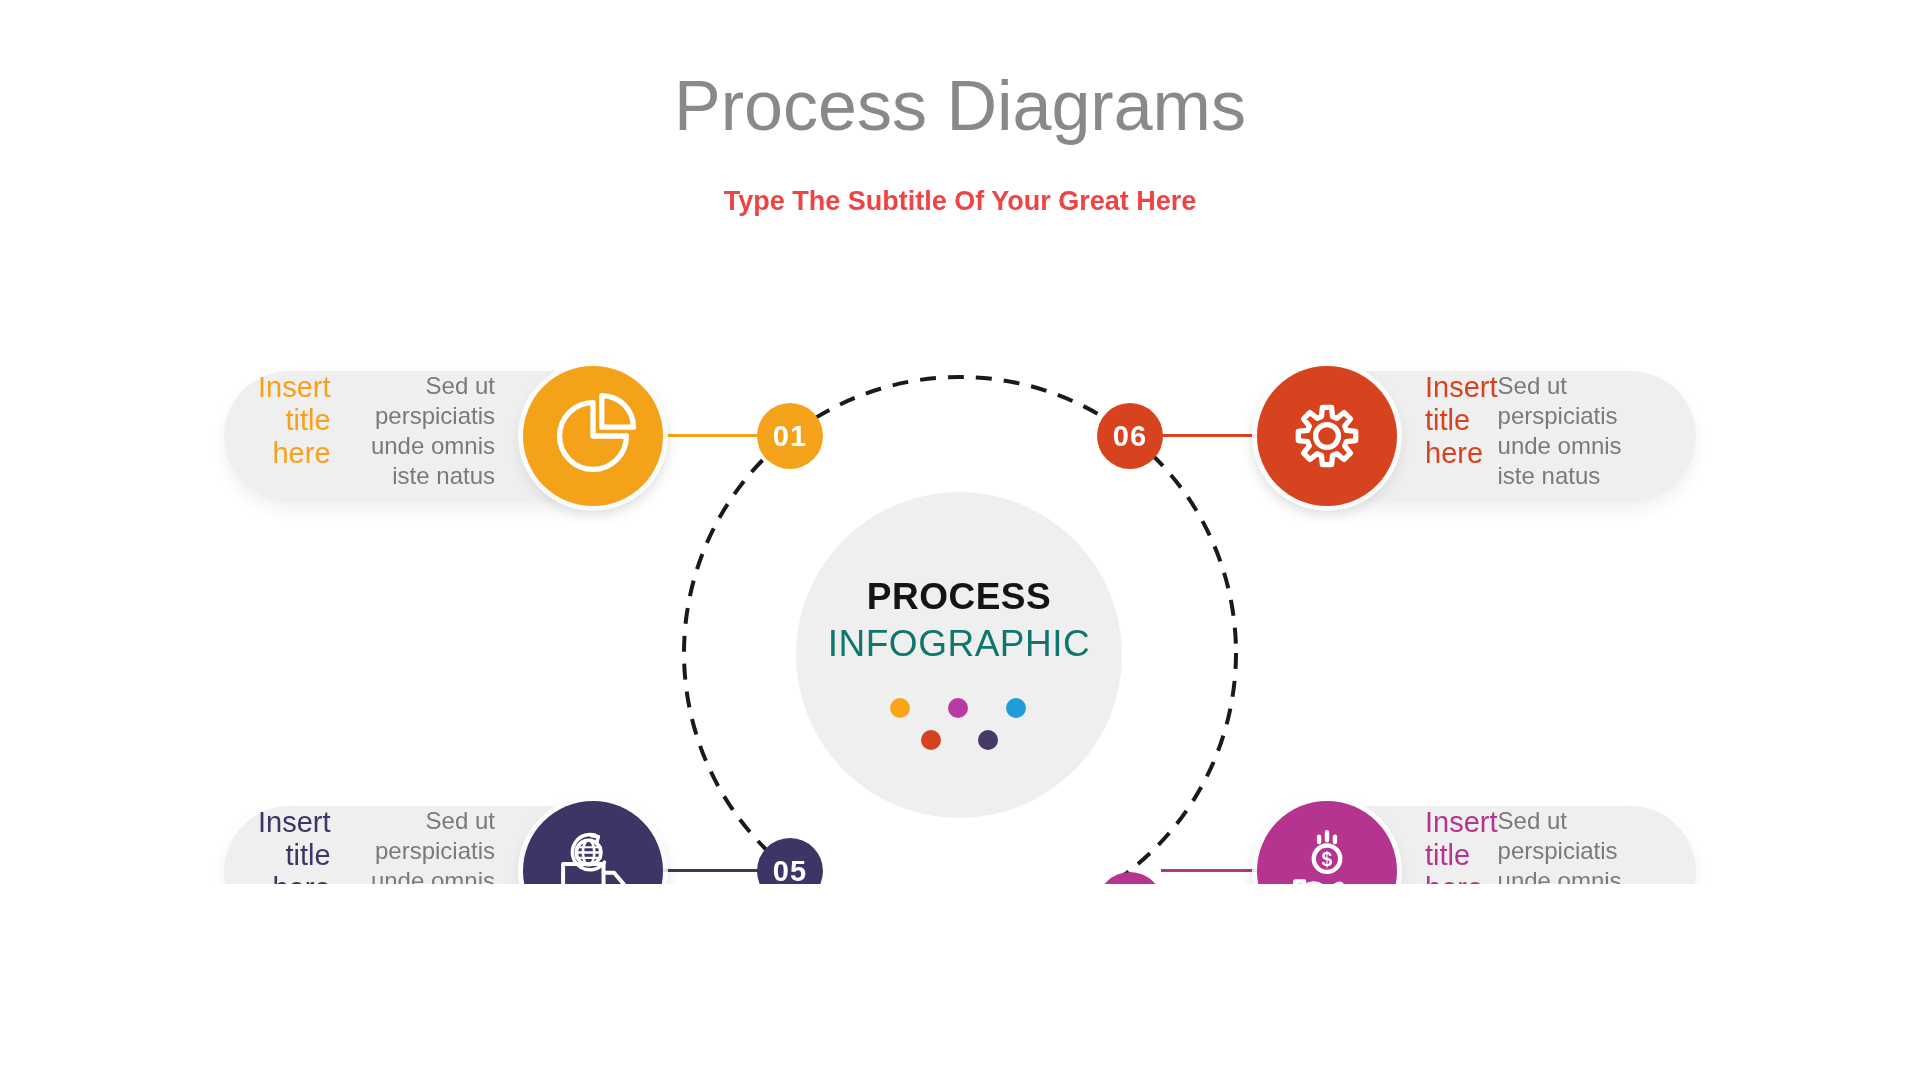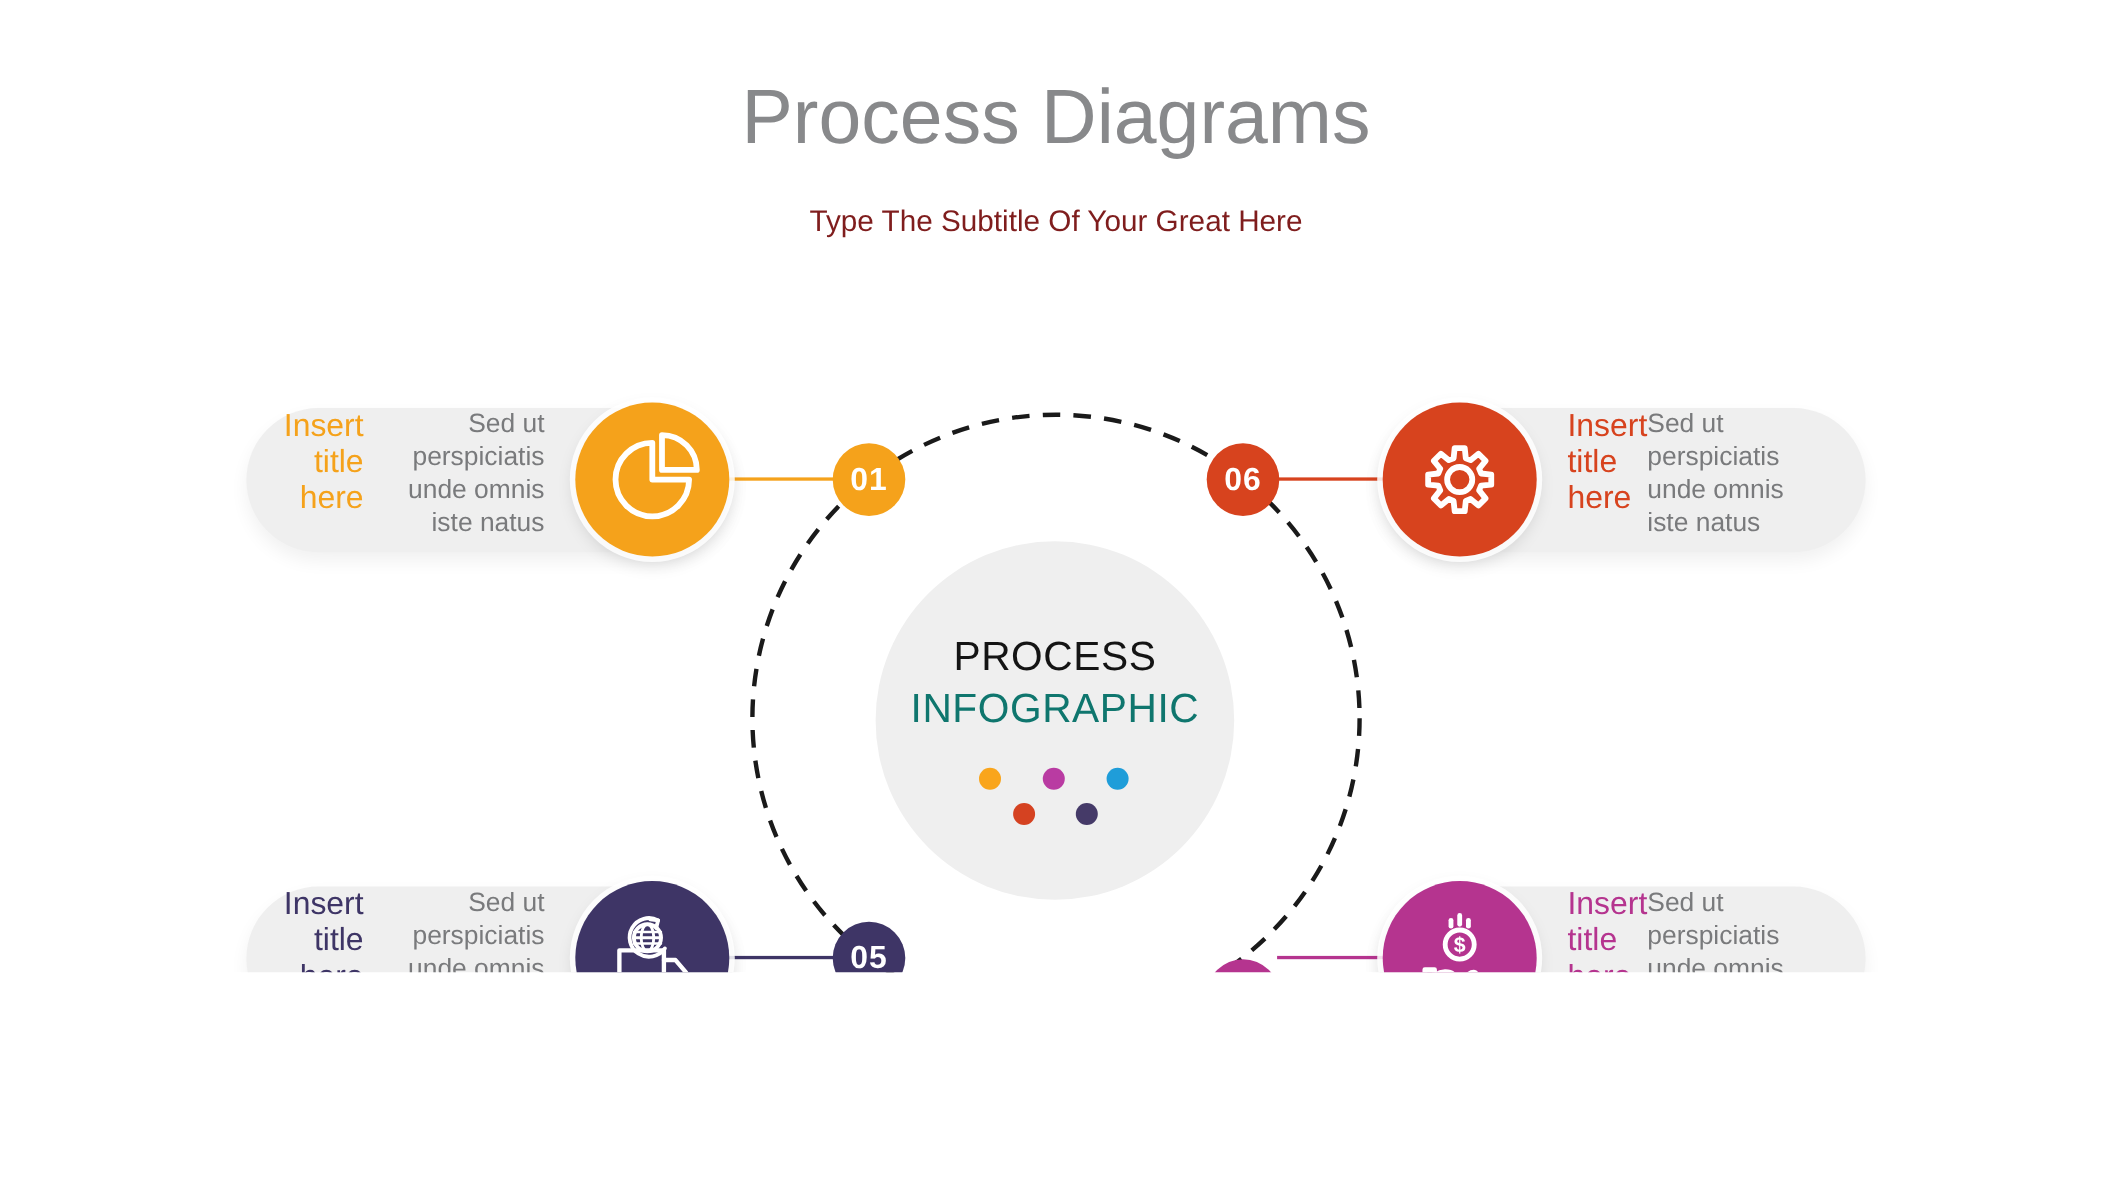--- a/index.html
+++ b/index.html
@@ -7,31 +7,31 @@
     position:relative;width:1920px;height:884px;margin:0 auto;overflow:hidden;
     background:#ffffff;font-family:"Liberation Sans",sans-serif;
   }
   
   .title{
     position:absolute;top:66px;left:0;width:100%;text-align:center;
     font-size:70px;font-weight:400;color:#88898B;letter-spacing:0;
   }
   .subtitle{
     position:absolute;top:186px;left:0;width:100%;text-align:center;
-    font-size:27px;font-weight:400;color:#7f1d1d;
+    font-size:27px;font-weight:700;color:#ef4444;
   }
   
   .orbit-svg{position:absolute;top:0;left:0;z-index:1;}
   
   .center-circle{
     position:absolute;left:796px;top:492px;width:326px;height:326px;
     border-radius:50%;background:#EFEFEF;z-index:2;
     display:flex;flex-direction:column;align-items:center;
   }
-  .center-line1{margin-top:84px;font-size:37px;font-weight:400;color:#141414;letter-spacing:0.5px;}
+  .center-line1{margin-top:84px;font-size:37px;font-weight:700;color:#141414;letter-spacing:0.5px;}
   .center-line2{margin-top:5px;font-size:37px;font-weight:400;color:#0f766e;letter-spacing:0.5px;}
   .dots{position:absolute;left:94px;top:206px;width:140px;height:56px;}
   .dot{position:absolute;width:20px;height:20px;border-radius:50%;}
   
   .card{
     position:absolute;width:443px;height:131px;background:#EFEFEF;border-radius:66px;
     display:flex;flex-direction:row;justify-content:center;z-index:2;
     box-shadow:0 8px 16px rgba(0,0,0,0.06);box-sizing:border-box;
   }
   .card.left{text-align:right;padding:0 172px 0 34px;}

